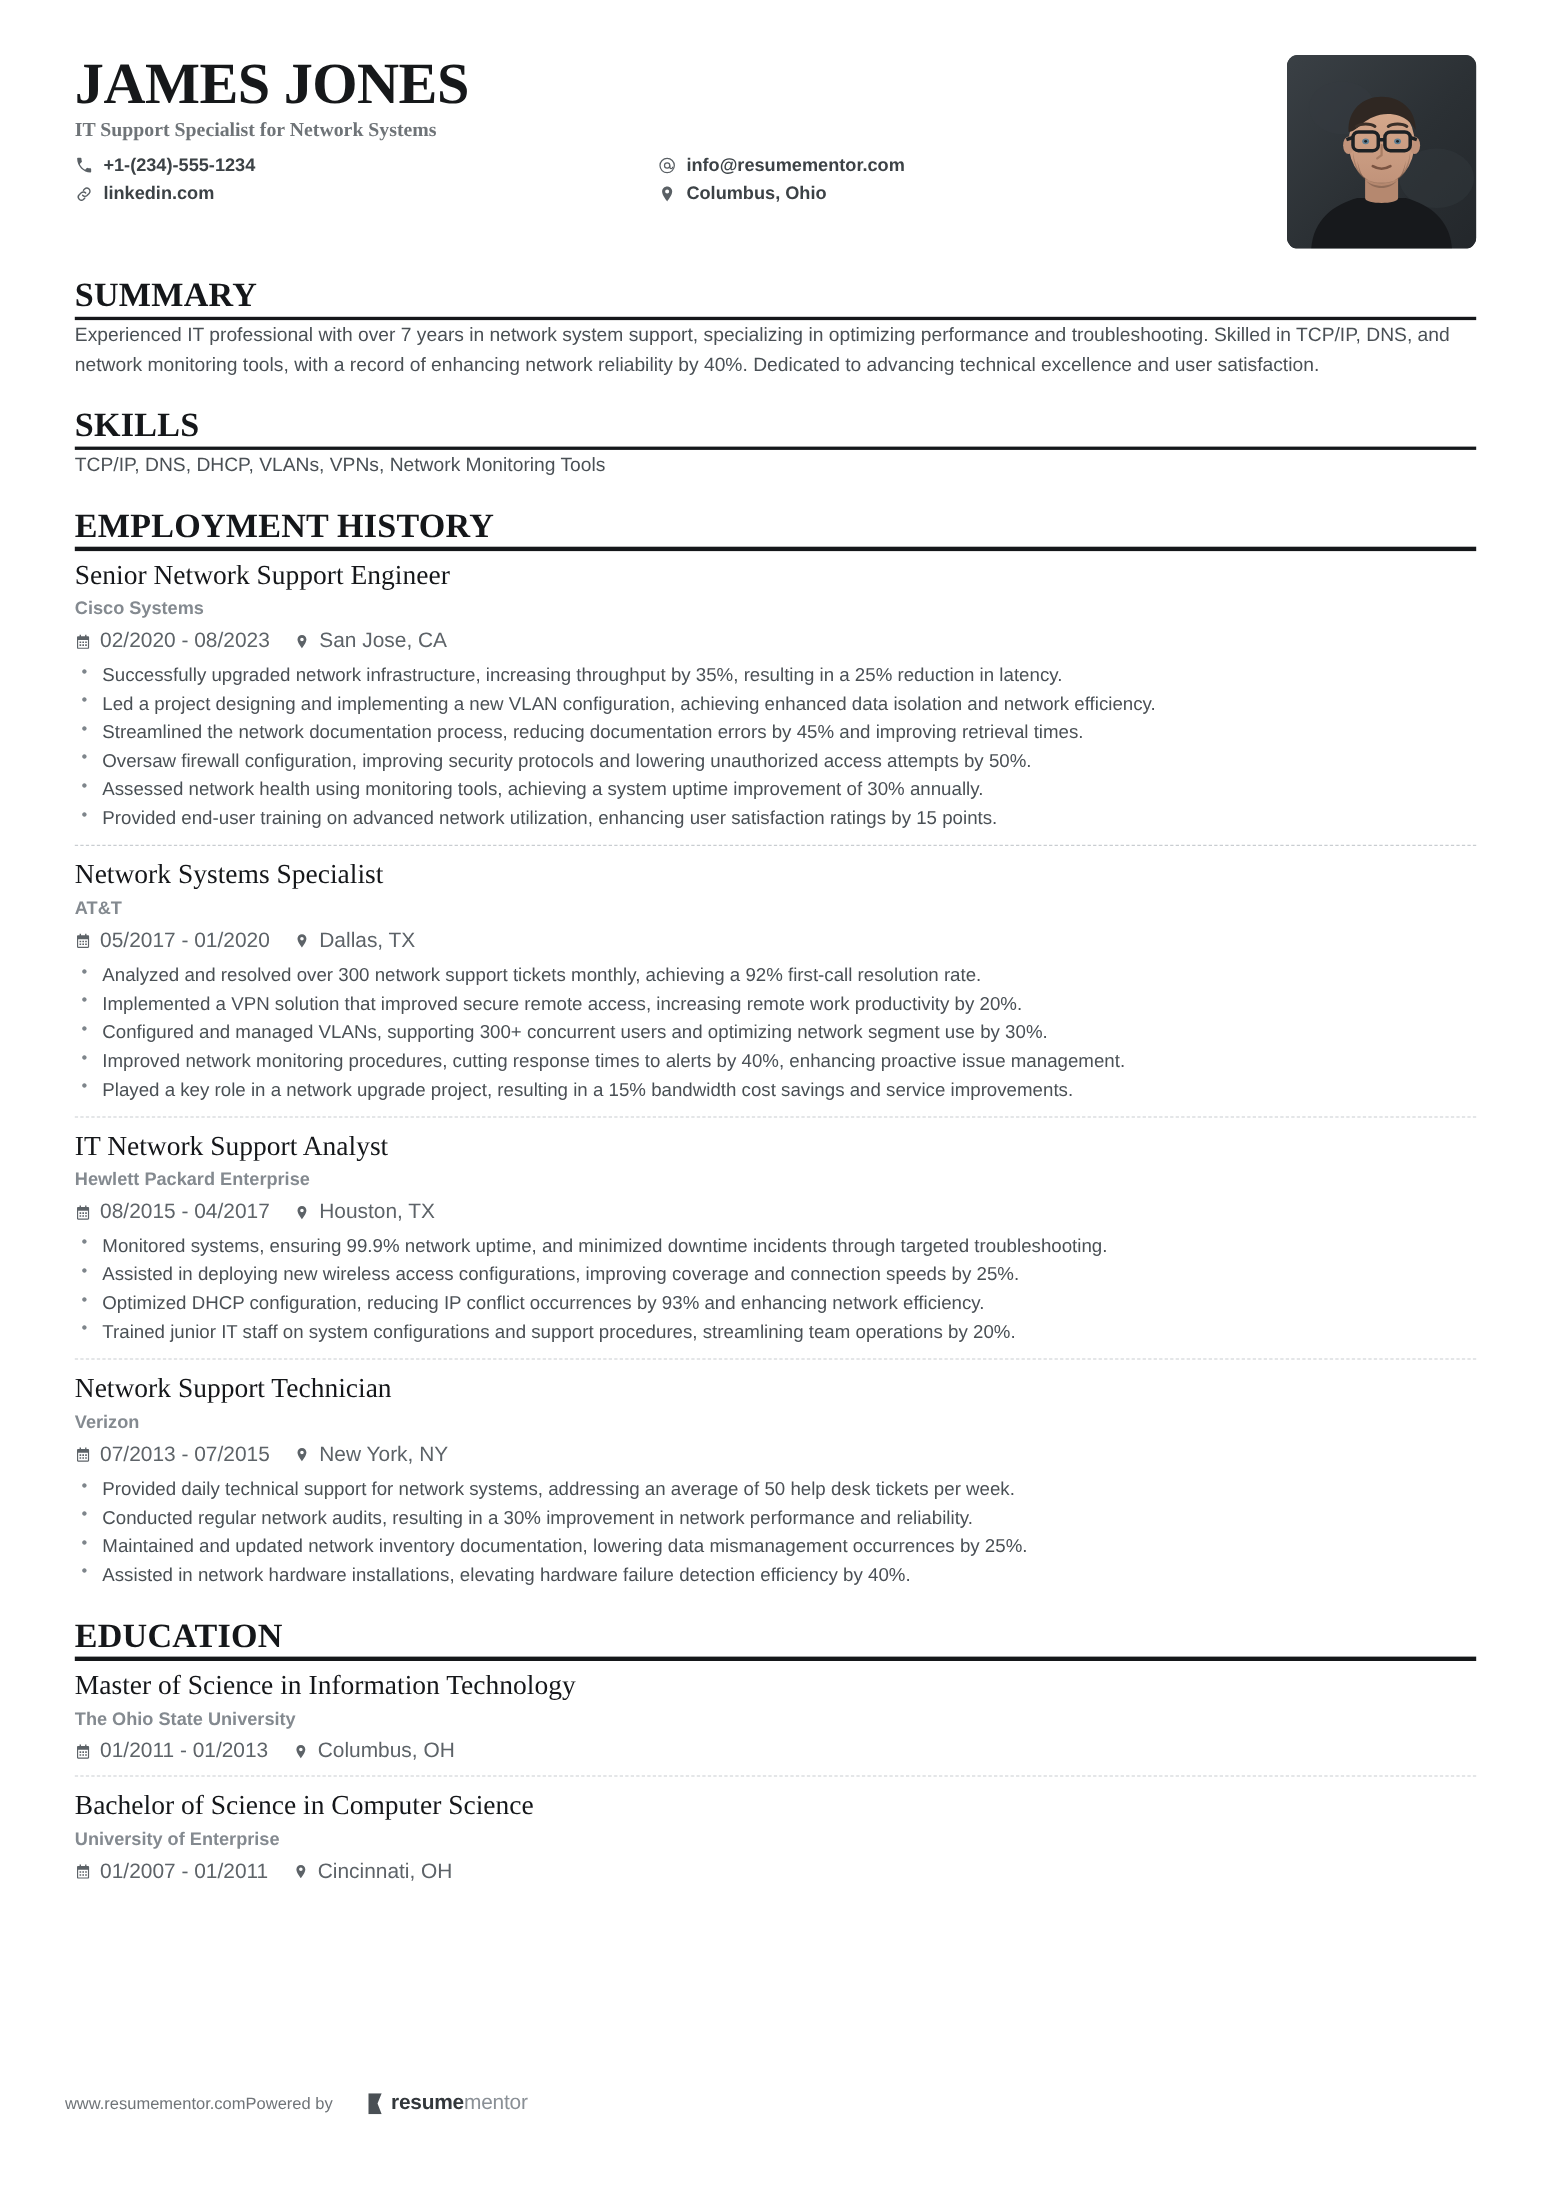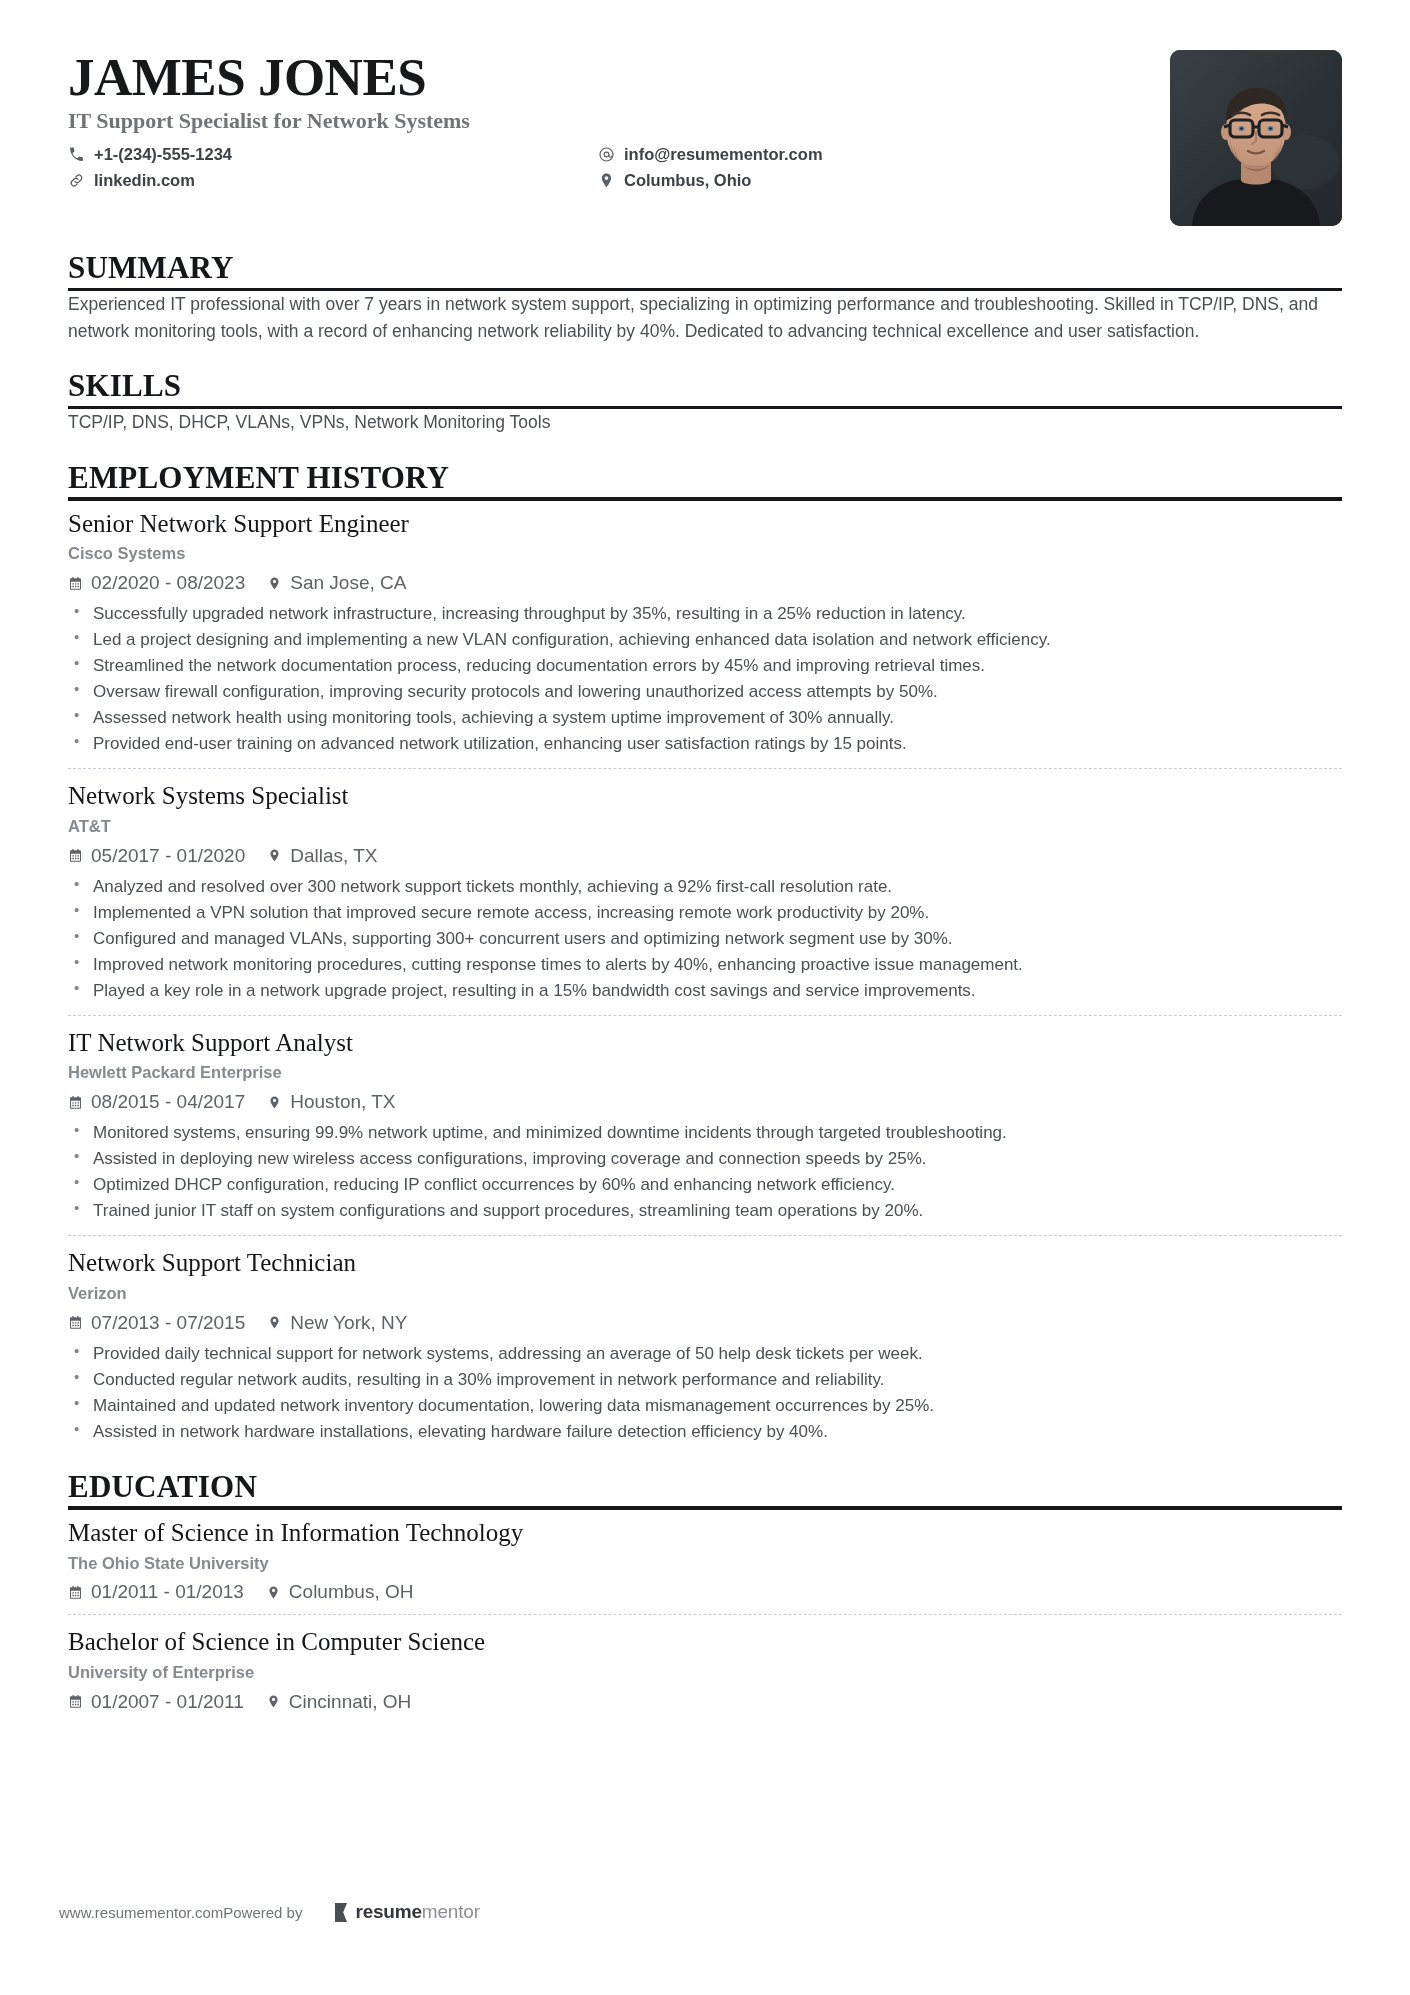--- a/index.html
+++ b/index.html
@@ -34,21 +34,21 @@
     font-size: 53px;
     font-weight: bold;
     letter-spacing: -0.5px;
     color: #16181a;
     line-height: 1.02;
     margin: 0 0 4px 0;
     text-transform: uppercase;
   }
   .job-title {
     font-family: "Liberation Serif", serif;
-    font-size: 22px;
+    font-size: 18px;
     font-weight: bold;
     color: #6f7478;
     line-height: 1.15;
     margin: 0 0 12px 0;
   }
   .contact-grid {
     display: grid;
     grid-template-columns: 530px auto;
     row-gap: 7px;
     font-size: 16.5px;
@@ -414,21 +414,21 @@
                 <svg width="15" height="15" viewBox="0 0 24 24" fill="currentColor">
                   <path d="M12 2.2c-3.6 0-6.5 2.9-6.5 6.5 0 4.9 6.5 12.6 6.5 12.6s6.5-7.7 6.5-12.6c0-3.6-2.9-6.5-6.5-6.5zm0 9a2.6 2.6 0 1 1 0-5.2 2.6 2.6 0 0 1 0 5.2z"></path>
                 </svg>
               </span>
               <span>Houston, TX</span>
             </span>
           </div>
           <ul class="bullets">
             <li>Monitored systems, ensuring 99.9% network uptime, and minimized downtime incidents through targeted troubleshooting.</li>
             <li>Assisted in deploying new wireless access configurations, improving coverage and connection speeds by 25%.</li>
-            <li>Optimized DHCP configuration, reducing IP conflict occurrences by 60% and enhancing network efficiency.</li>
+            <li>Optimized DHCP configuration, reducing IP conflict occurrences by 93% and enhancing network efficiency.</li>
             <li>Trained junior IT staff on system configurations and support procedures, streamlining team operations by 20%.</li>
           </ul>
         </div>
         <div class="entry">
           <div class="entry-title">Network Support Technician</div>
           <div class="entry-org">Verizon</div>
           <div class="entry-meta">
             <span class="meta-item">
               <span class="ic">
                 <svg width="15" height="15" viewBox="0 0 24 24" fill="currentColor">

